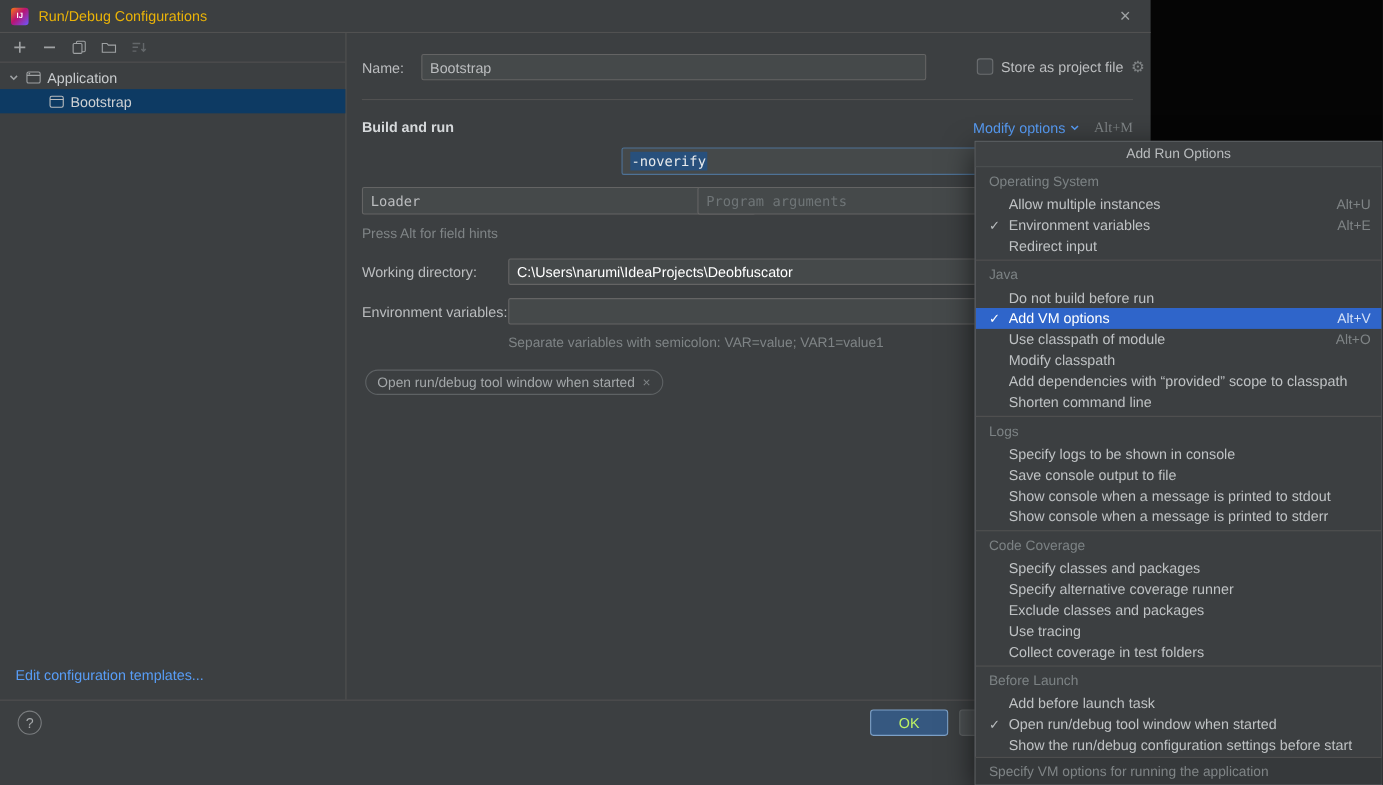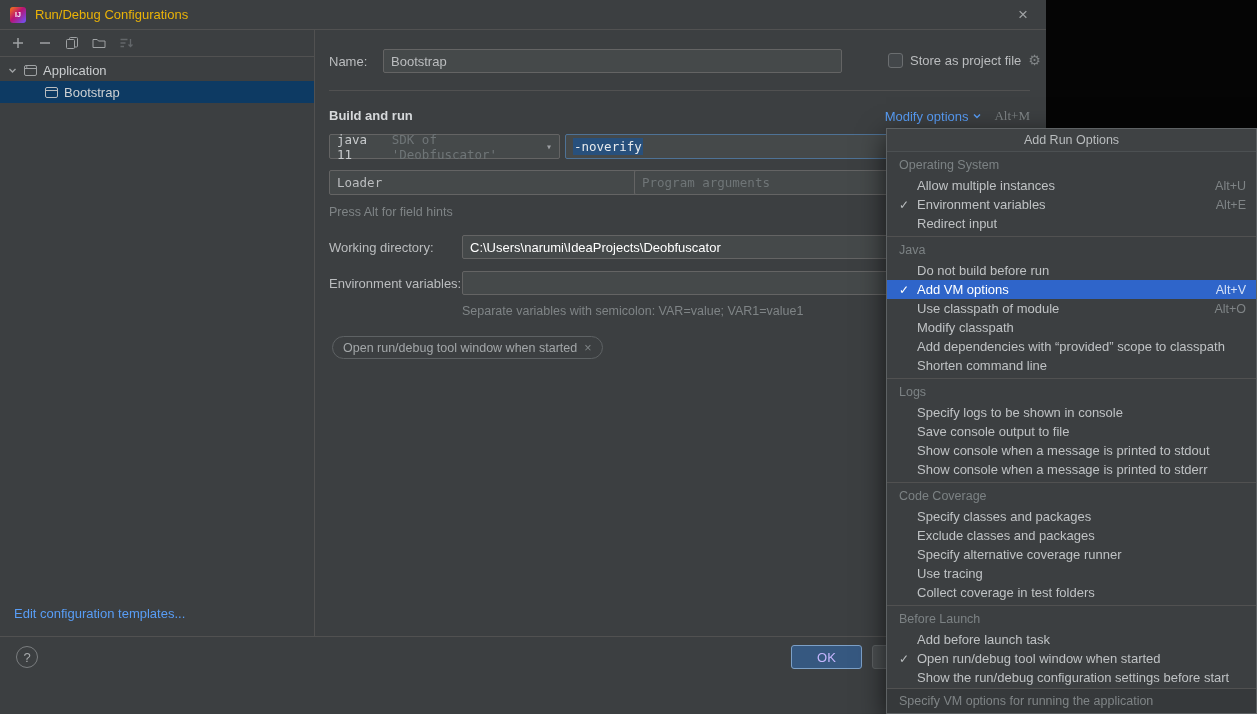--- a/index.html
+++ b/index.html
@@ -57,21 +57,21 @@
   .env-label { left:14px; top:246px; }
   .env-field { left:147px; top:241px; width:548px; height:24px; }
   .env-hint { left:147px; top:274px; }
   .chip { position:absolute; left:17px; top:306px; height:23px; border:1px solid #5e6264; border-radius:12px; display:flex; align-items:center; gap:7px; padding:0 10px; color:#a3a7a9; font-size:12.5px; }
   .chip-x { color:#7f8486; }
 
   
   .bottombar { flex:0 0 78px; border-top:1px solid #515151; position:relative; }
   .help-btn { position:absolute; left:16px; top:9px; width:22px; height:22px; border:1.5px solid #7a7d7f; border-radius:50%; color:#a7aaac; display:flex; align-items:center; justify-content:center; font-size:13px; }
   .btn { position:absolute; top:8px; height:24px; border-radius:3px; display:flex; align-items:center; justify-content:center; font-size:13px; }
-  .ok-btn { left:791px; width:71px; background:#365880; border:1px solid #7ca0c7; color:#c4b5fd; }
+  .ok-btn { left:791px; width:71px; background:#365880; border:1px solid #7ca0c7; color:#bef264; }
   .cancel-btn { left:872px; width:80px; background:#4c5052; border:1px solid #5e6264; color:#bbbdbf; overflow:hidden; }
 
   
   .popup { position:absolute; left:886px; top:128px; width:371px; height:586px; background:#3c3f41; border:1px solid #5e6264; box-shadow:0 8px 26px rgba(0,0,0,.65); z-index:20; display:flex; flex-direction:column; }
   .popup-header { flex:0 0 23px; line-height:22px; text-align:center; color:#b9bcbe; font-size:12.5px; background:#3f4244; border-bottom:1px solid #4c5052; }
   .menu-body { flex:1 1 auto; padding-top:3px; overflow:hidden; }
   .menu-section-header { height:21px; line-height:21px; padding-left:12px; color:#7c8284; font-size:12.5px; }
   .menu-sep { height:1px; background:#515151; margin:3px 0; }
   .menu-item { height:19px; display:flex; align-items:center; padding:0 10px 0 12px; color:#bfc2c4; }
   .menu-item .check { width:18px; flex:0 0 18px; color:#b8bcbe; font-size:12px; }
@@ -178,25 +178,20 @@
         <div class="modify-row">
           <span class="link">Modify options</span>
           <span>
             <svg width="10" height="10" viewBox="0 0 10 10">
                 <path d="M2 3.5l3 3 3-3" stroke="#589df6" stroke-width="1.4" fill="none"></path>
               </svg>
           </span>
           <span class="shortcut-dim">Alt+M</span>
         </div>
 
-        <div class="field combo mono">
-          <span style="color:#c9ccce;">java 11</span>
-          <span class="dim">SDK of 'Deobfuscator'</span>
-          <span class="combo-arrow">▾</span>
-        </div>
 
         <div class="field vm-field mono">
           <span class="sel-text">-noverify</span>
         </div>
 
         <div class="field loader-field mono">
           <span>Loader</span>
           <span class="expand-ic">▤</span>
         </div>
 
@@ -307,26 +302,26 @@
         </div>
         <div class="menu-sep"></div>
         <div class="menu-section-header">Code Coverage</div>
         <div class="menu-item">
           <span class="check"></span>
           <span class="mi-label">Specify classes and packages</span>
           <span class="mi-shortcut"></span>
         </div>
         <div class="menu-item">
           <span class="check"></span>
+          <span class="mi-label">Specify alternative coverage runner</span>
+          <span class="mi-shortcut"></span>
+        </div>
+        <div class="menu-item">
+          <span class="check"></span>
           <span class="mi-label">Exclude classes and packages</span>
-          <span class="mi-shortcut"></span>
-        </div>
-        <div class="menu-item">
-          <span class="check"></span>
-          <span class="mi-label">Specify alternative coverage runner</span>
           <span class="mi-shortcut"></span>
         </div>
         <div class="menu-item">
           <span class="check"></span>
           <span class="mi-label">Use tracing</span>
           <span class="mi-shortcut"></span>
         </div>
         <div class="menu-item">
           <span class="check"></span>
           <span class="mi-label">Collect coverage in test folders</span>

